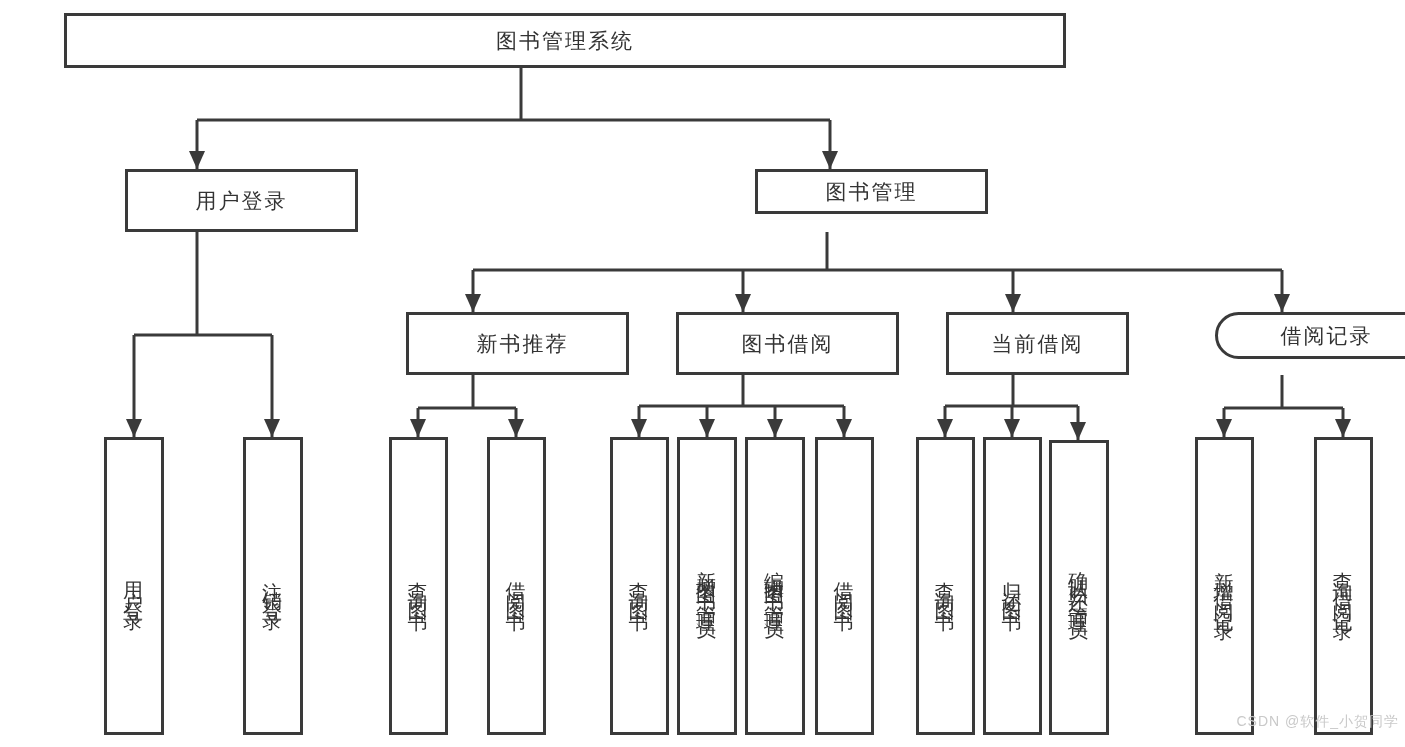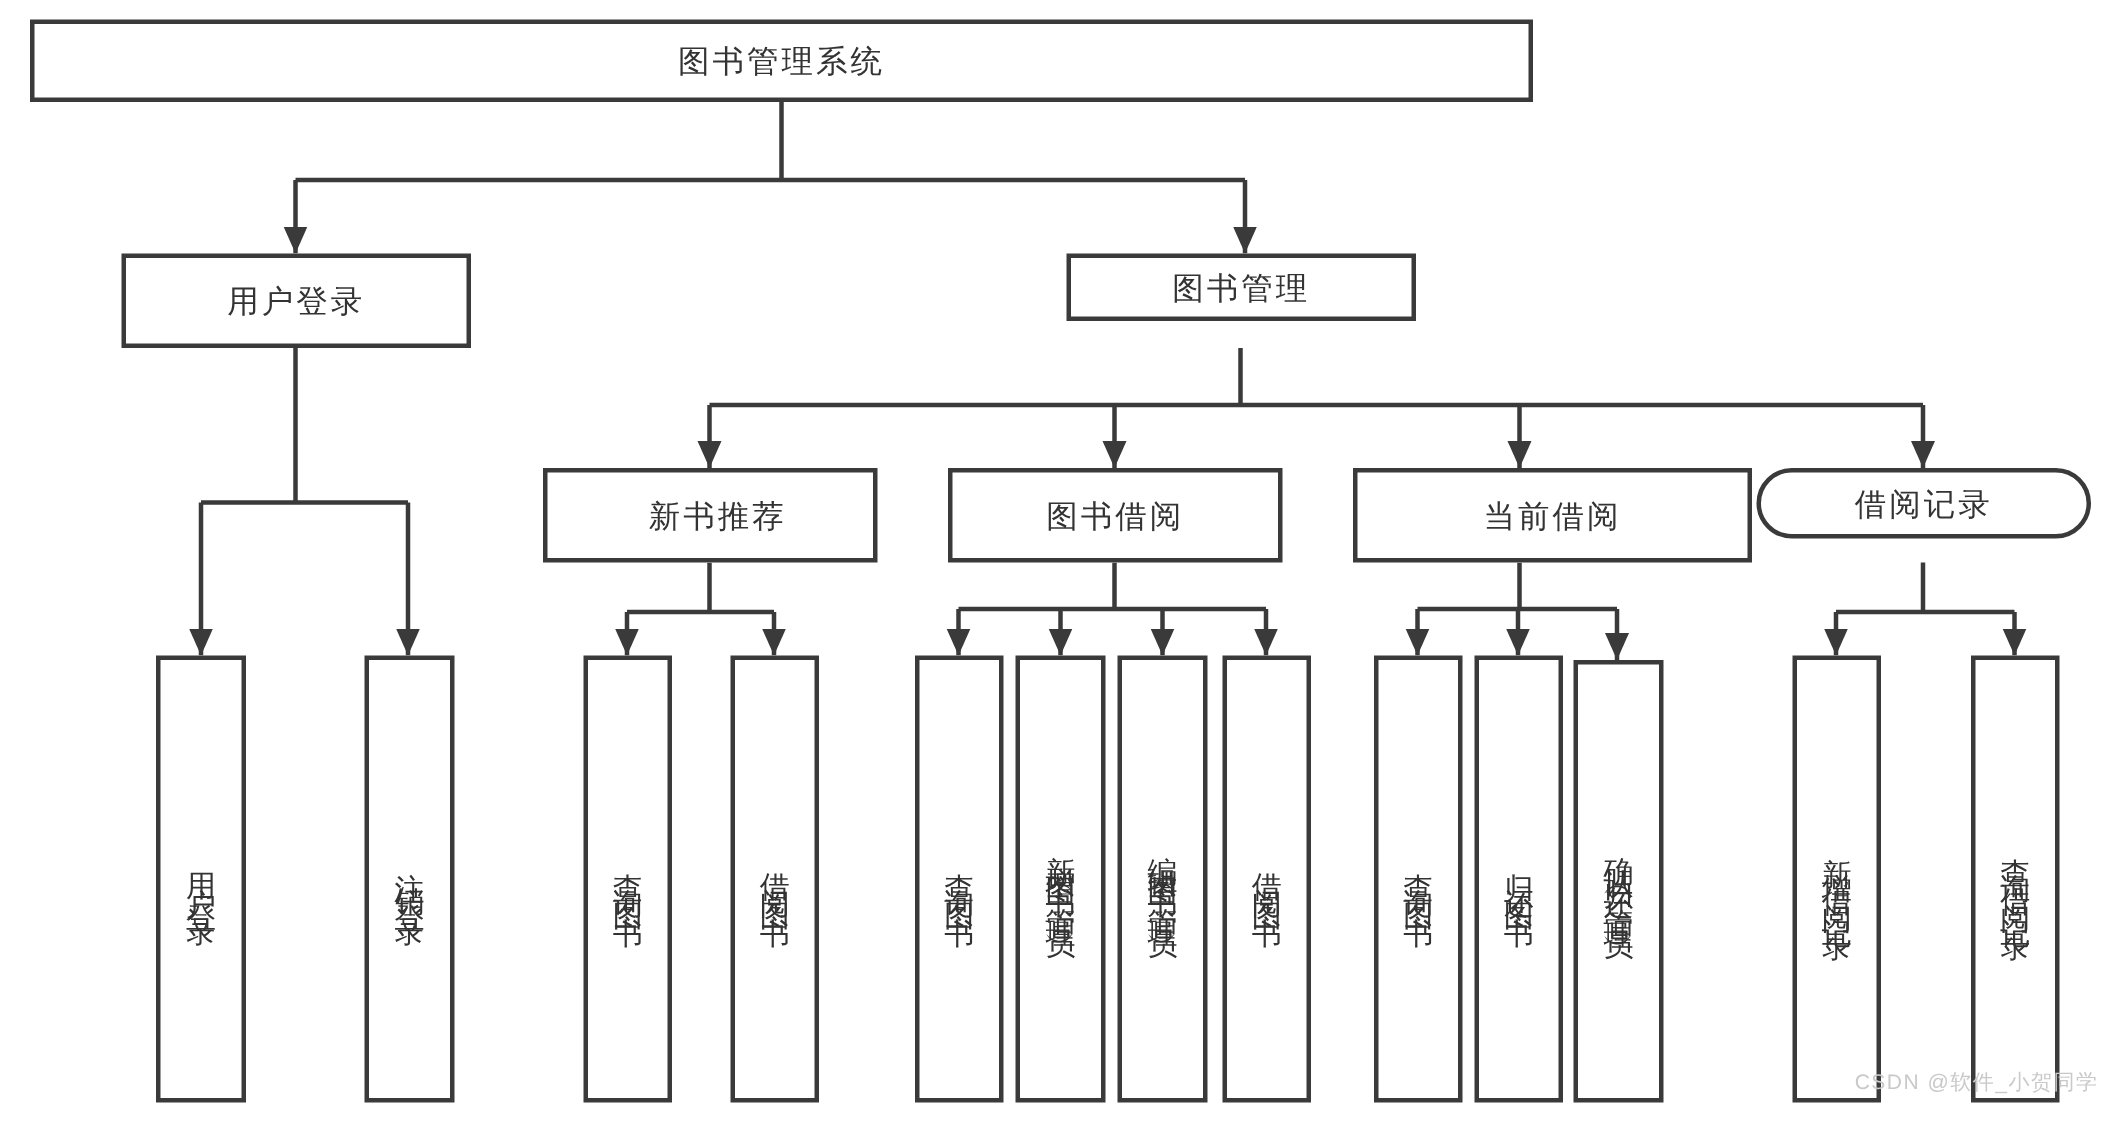--- a/index.html
+++ b/index.html
@@ -39,20 +39,21 @@
     display: flex;
     align-items: center;
     justify-content: center;
     color: var(--text, #333333);
     z-index: 2;
   }
   .node.h {
     font-size: 21px;
     letter-spacing: 2px;
     white-space: nowrap;
+    margin-left: 44px;
   }
   .node.v {
     font-size: 20px;
   }
   .node.v .vtxt {
     writing-mode: vertical-rl;
     text-orientation: mixed;
     white-space: nowrap;
   }
   .sp-md .vtxt { letter-spacing: 10px; }
@@ -131,21 +132,21 @@
   <div class="node h" style="left:711px; top:169px; width:233px; height:45px;">
     <span>图书管理</span>
   </div>
 
   <div class="node h" style="left:362px; top:312px; width:223px; height:63px;padding-left:10px;">
     <span>新书推荐</span>
   </div>
   <div class="node h" style="left:632px; top:312px; width:223px; height:63px;">
     <span>图书借阅</span>
   </div>
-  <div class="node h" style="left:902px; top:312px; width:266px; height:63px;">
+  <div class="node h" style="left:902px; top:312px; width:183px; height:63px;">
     <span>当前借阅</span>
   </div>
   <div class="node h" style="left:1171px; top:312px; width:223px; height:47px;border-radius:27px;">
     <span>借阅记录</span>
   </div>
 
   <div class="node v sp-md" style="left:104px; top:437px; width:60px; height:298px;">
     <span class="vtxt">用户登录</span>
   </div>
   <div class="node v sp-md" style="left:243px; top:437px; width:60px; height:298px;">

